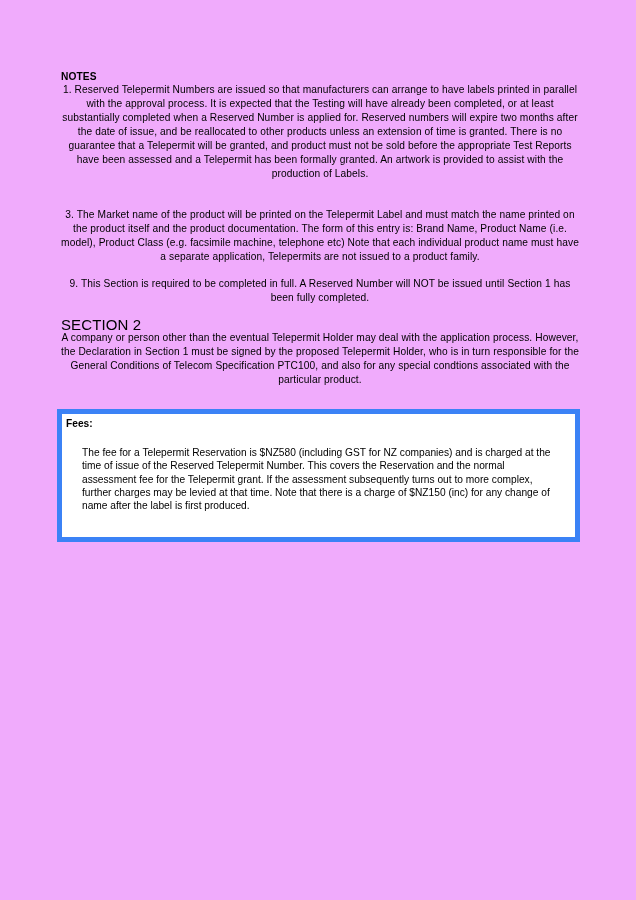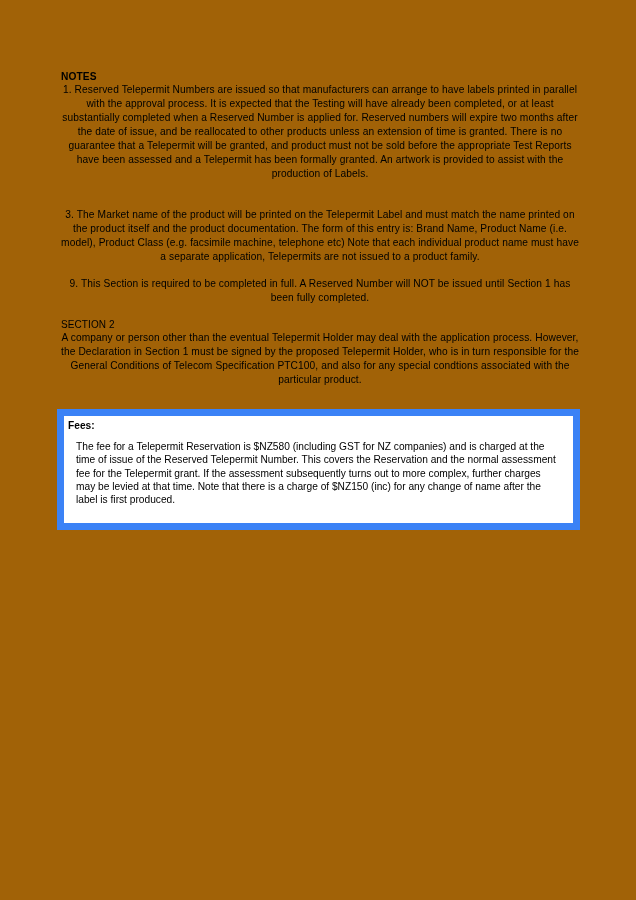--- a/index.html
+++ b/index.html
@@ -17,40 +17,40 @@
     color: #000000;
     -webkit-font-smoothing: antialiased;
   }
 
   .page {
     position: absolute;
     left: 0;
     top: 0;
     width: 636px;
     height: 900px;
-    background: #a16207;
+    background: #f0abfc;
   }
 
   .content {
     position: absolute;
     left: 61px;
     top: 70px;
     width: 518px;
   }
 
   .heading {
     font-size: 10.2px;
     font-weight: bold;
     line-height: 13.2px;
     margin: 0;
     letter-spacing: 0.1px;
   }
 
   .heading-plain {
-    font-size: 10px;
+    font-size: 15px;
     font-weight: normal;
     line-height: 13.2px;
     margin: 0;
     letter-spacing: 0.1px;
   }
 
   .para {
     font-size: 10.2px;
     font-weight: normal;
     line-height: 14px;
@@ -64,37 +64,37 @@
     line-height: 13.2px;
     font-size: 10.2px;
   }
 
   .fees-box {
     position: absolute;
     left: 57px;
     top: 409px;
     width: 523px;
     box-sizing: border-box;
-    border: 7px solid #3b82f6;
+    border: 5px solid #3b82f6;
     background: #ffffff;
     padding: 3px 5px 9px 4px;
   }
 
   .fees-title {
     font-size: 10.2px;
     font-weight: bold;
     line-height: 13.2px;
     margin: 0;
   }
 
   .fees-body {
     font-size: 10.2px;
     font-weight: normal;
     line-height: 13.2px;
-    margin: 8px;
+    margin: 16px;
   }
 </style>
 </head>
 <body>
 
 <div class="page">
 
   <div class="content">
 
     <div class="heading">NOTES</div>

